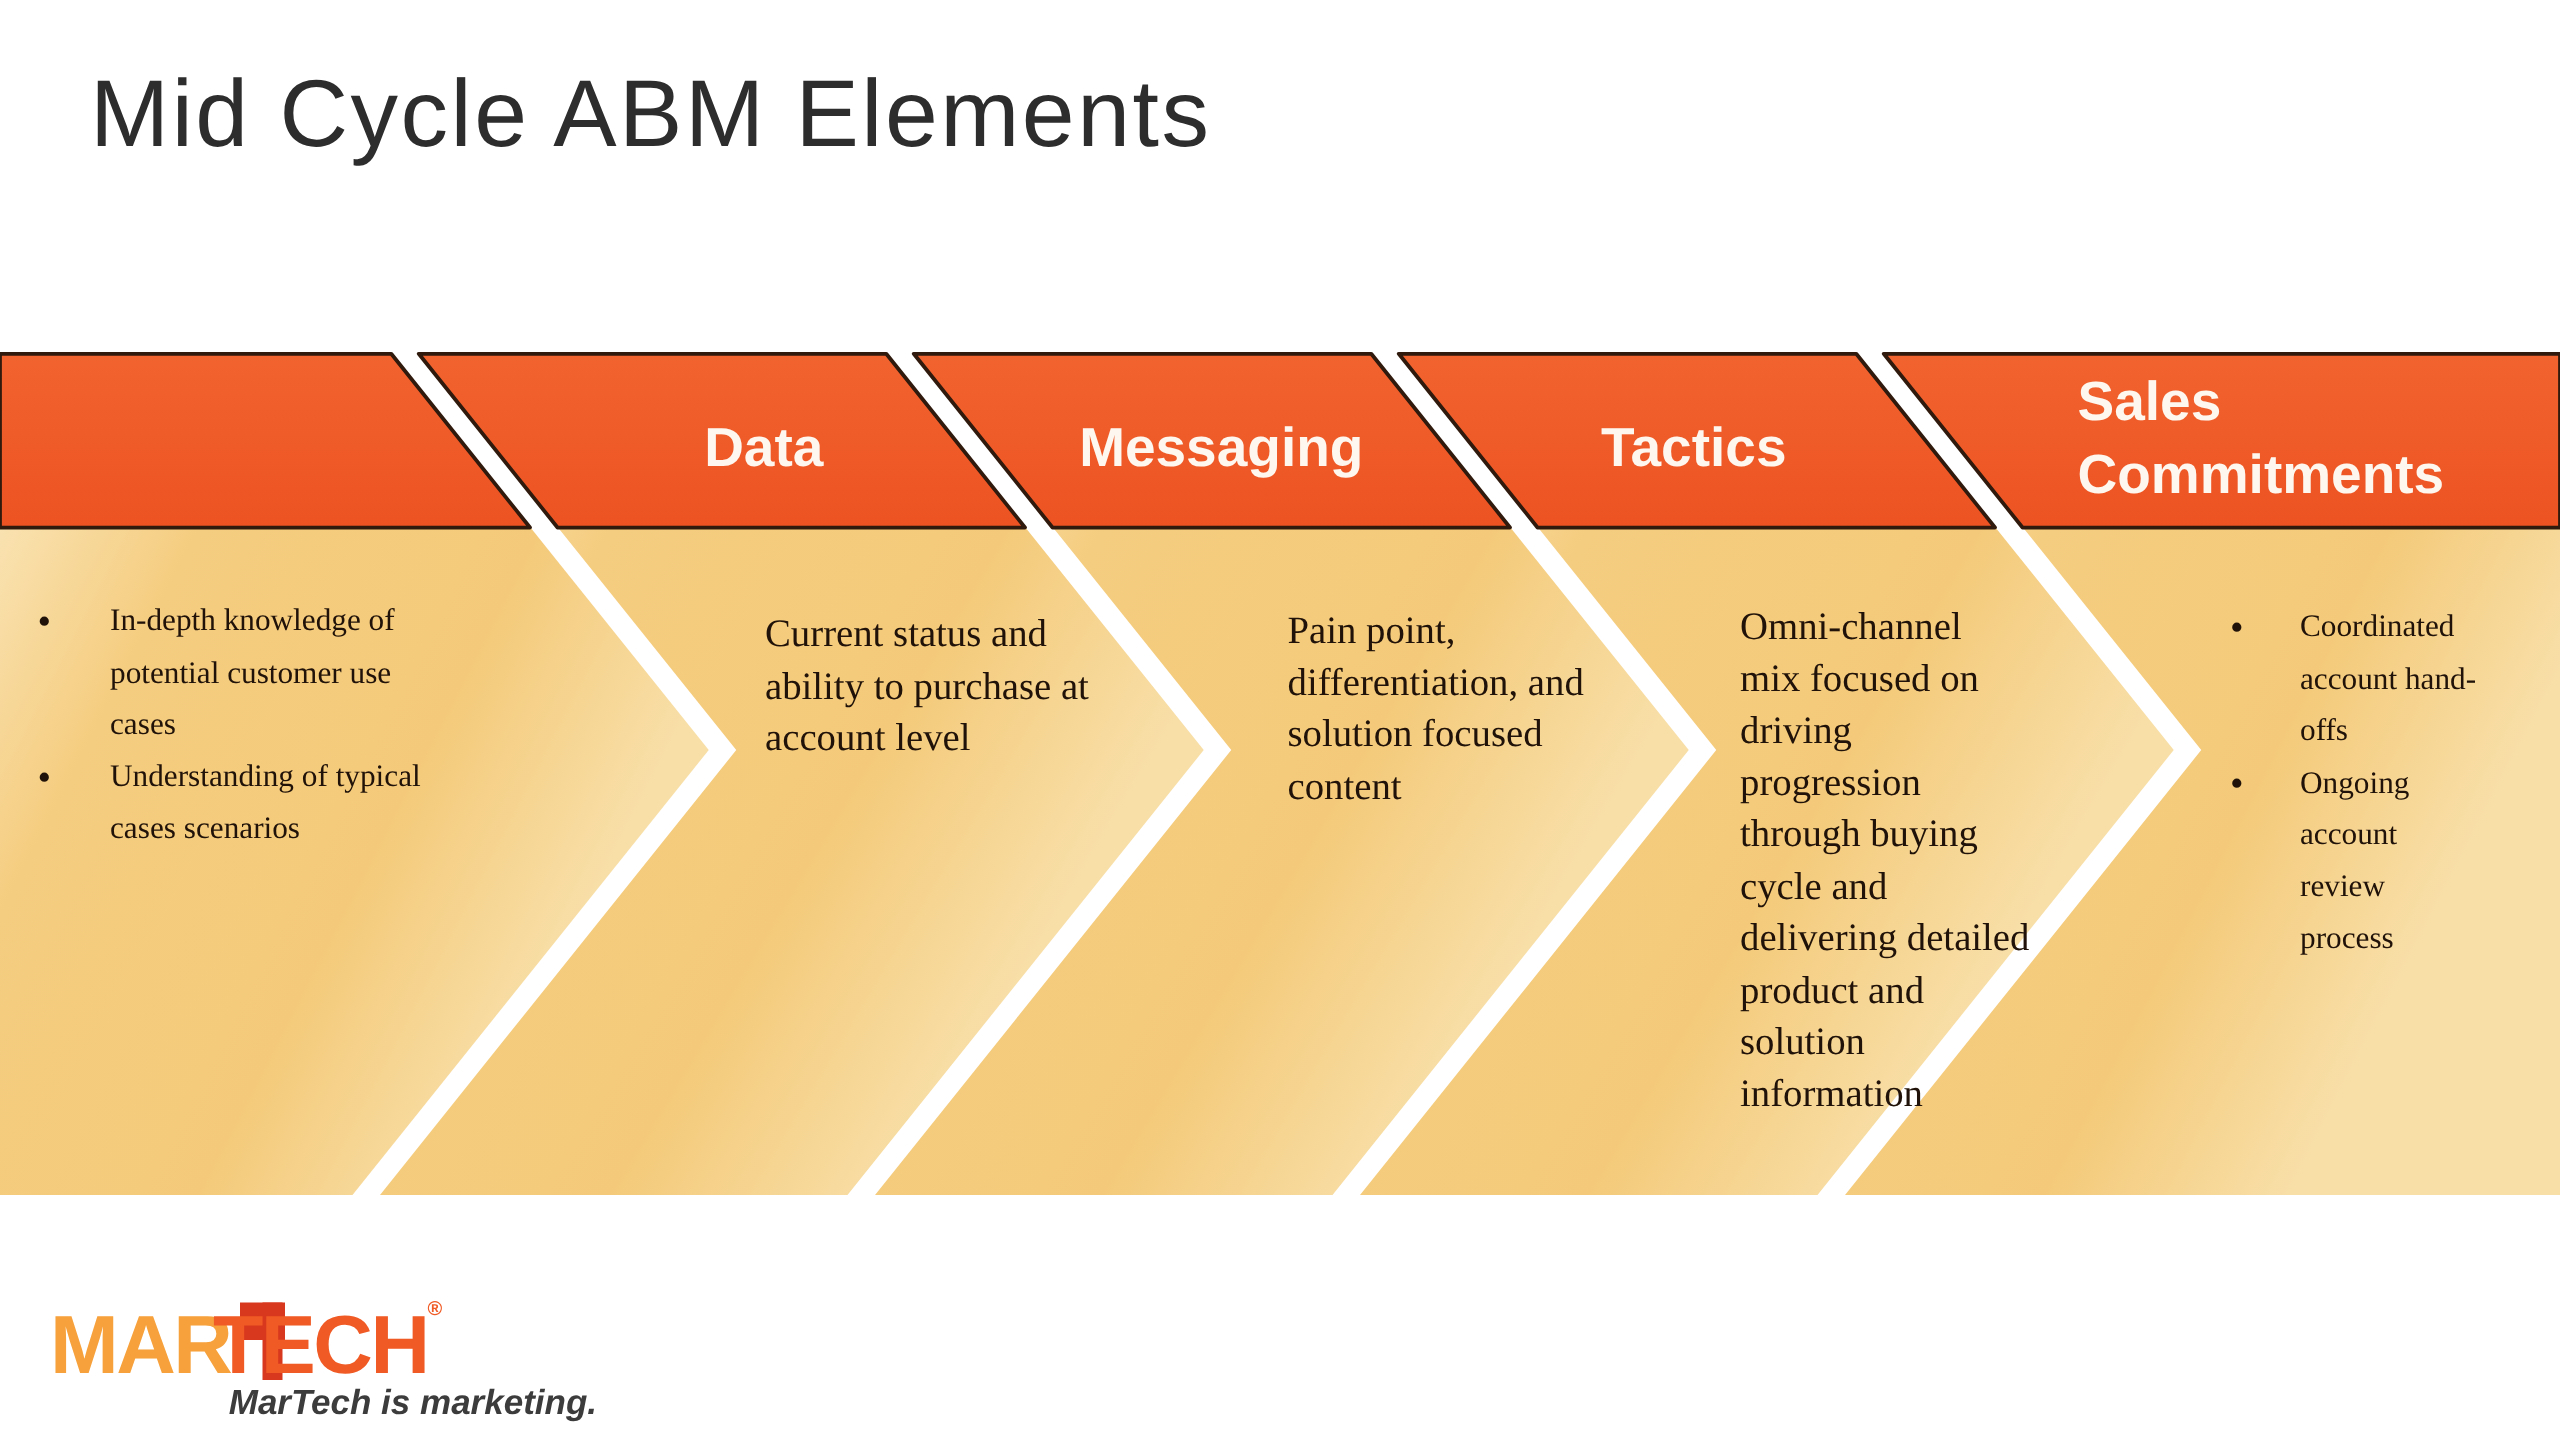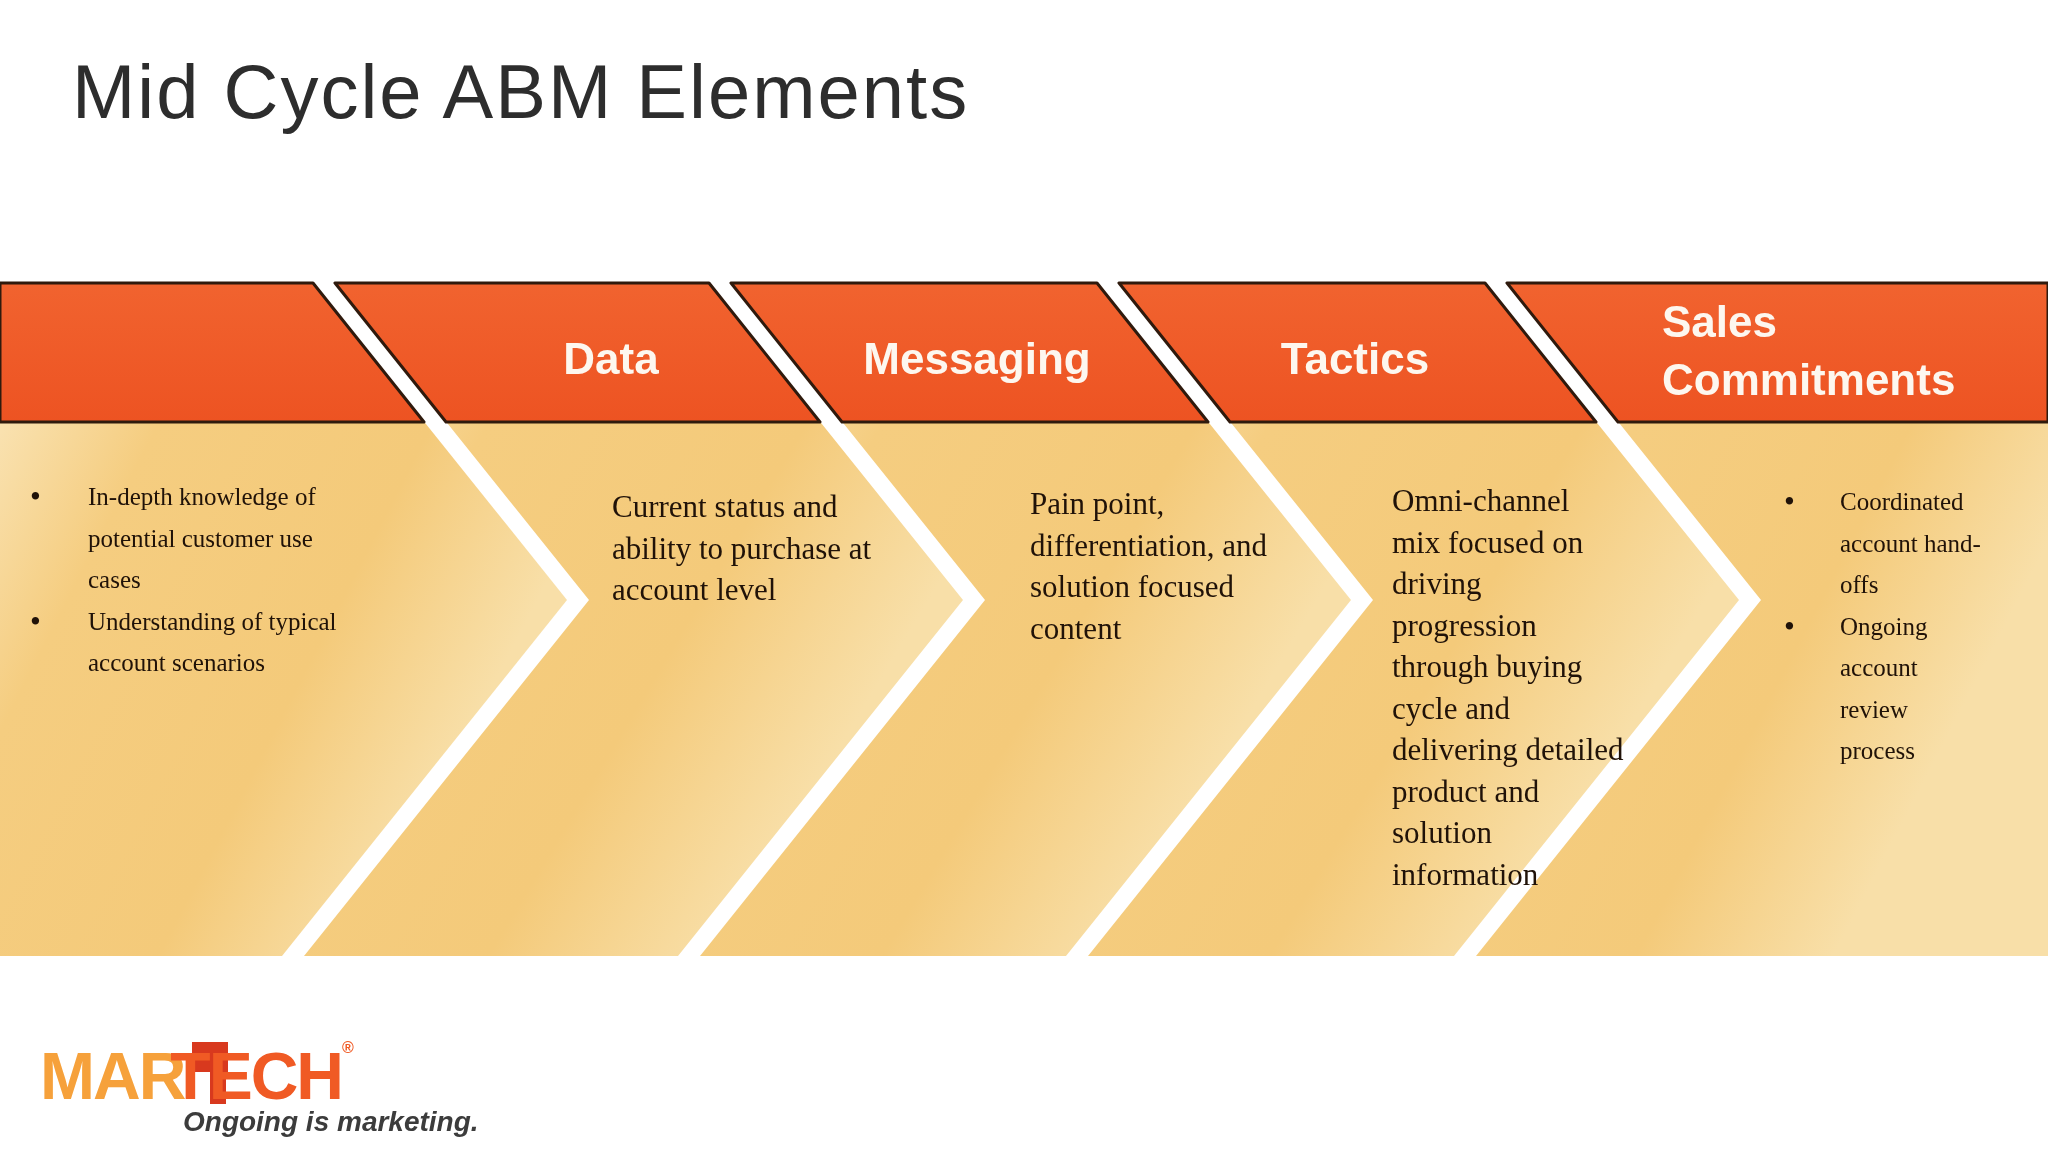--- a/index.html
+++ b/index.html
@@ -165,21 +165,21 @@
   <div class="bullets bullets1">
     <div class="bullet-row">
       <span class="bullet-dot">•</span>
       <span class="bullet-body">In-depth knowledge of
 potential customer use
 cases</span>
     </div>
     <div class="bullet-row">
       <span class="bullet-dot">•</span>
       <span class="bullet-body">Understanding of typical
-account scenarios</span>
+cases scenarios</span>
     </div>
   </div>
 
   <div class="body-text col2">Current status and
 ability to purchase at
 account level</div>
   <div class="body-text col3">Pain point,
 differentiation, and
 solution focused
 content</div>
@@ -206,15 +206,15 @@
       <span class="bullet-body">Ongoing
 account
 review
 process</span>
     </div>
   </div>
 
   <div class="logo">
     <span class="logo-accent"></span><span class="logo-mar">MAR</span><span class="logo-tech">TECH</span><span class="logo-reg">®</span>
   </div>
-  <div class="tagline">Ongoing is marketing.</div>
+  <div class="tagline">MarTech is marketing.</div>
 
 </div>
 
 </body></html>

